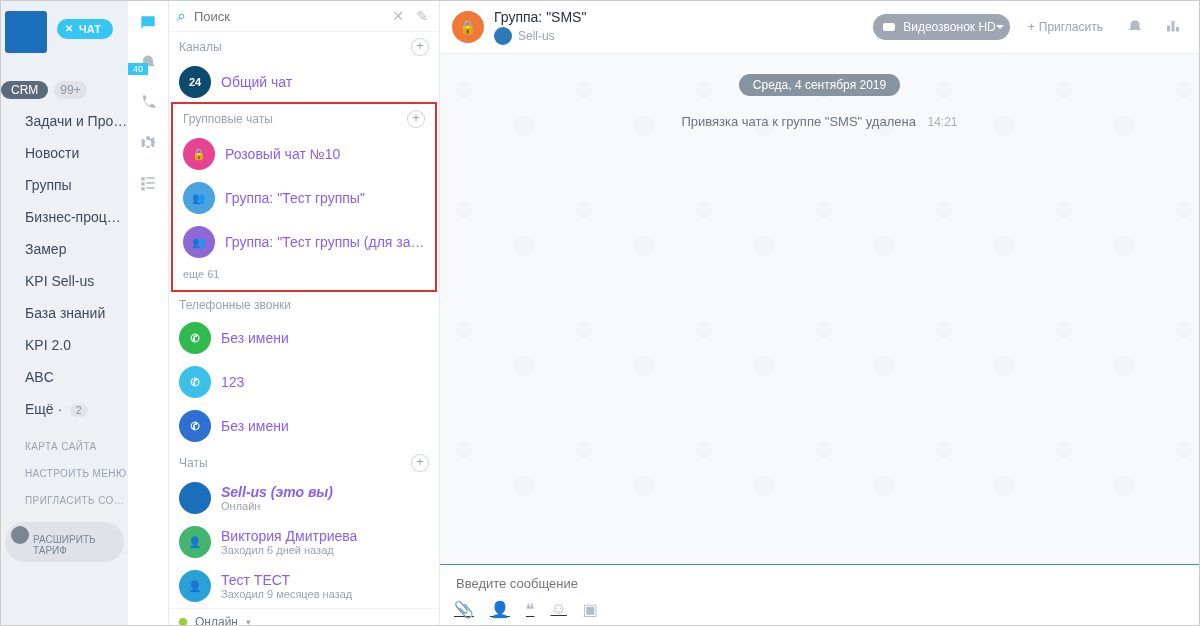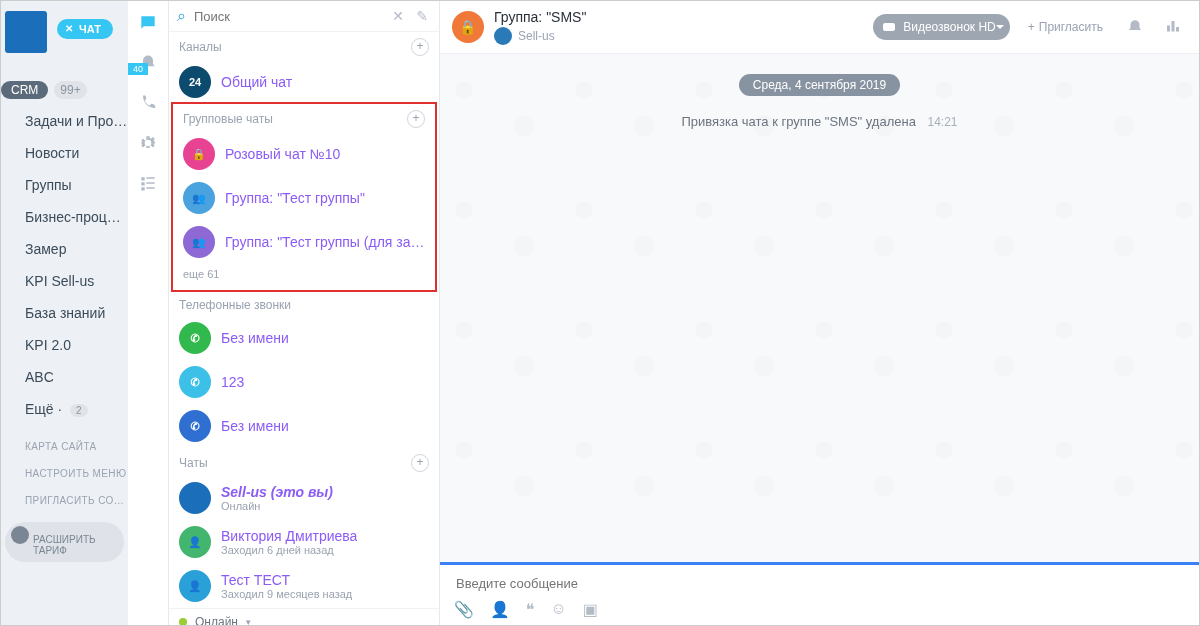--- a/index.html
+++ b/index.html
@@ -326,23 +326,24 @@
     font-size:12px;
   }
   .sys-row {
     margin-top: 18px;
     font-size:13px;
     color:#6b7581;
   }
   .sys-row .ts { color:#a7afbb; font-size:12px; margin-left:8px; }
 
   .composer {
-    border-top:3px solid #3b82f6;
+    border-top:1px solid #3b82f6;
     background:#fff;
     padding: 10px 14px 6px 14px;
+    text-decoration: underline;
   }
   .composer input {
     border:none; outline:none; width:100%;
     font-size:13px;
   }
   .composer-icons {
     display:flex;
     gap:16px;
     padding-top:8px;
     color:#b3bbc6;

